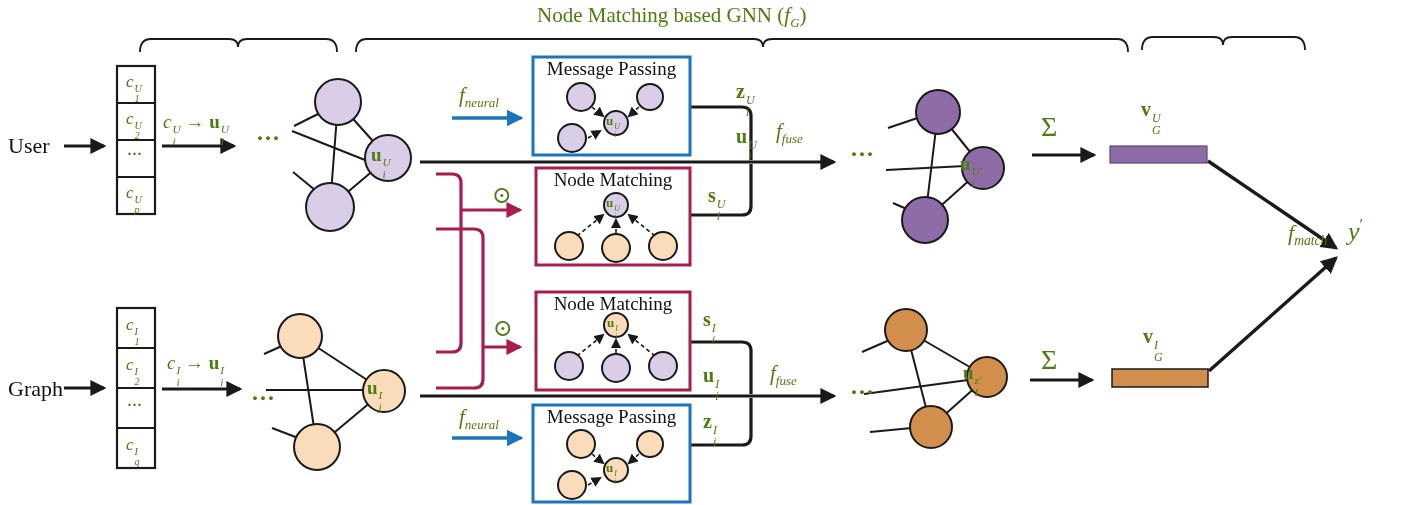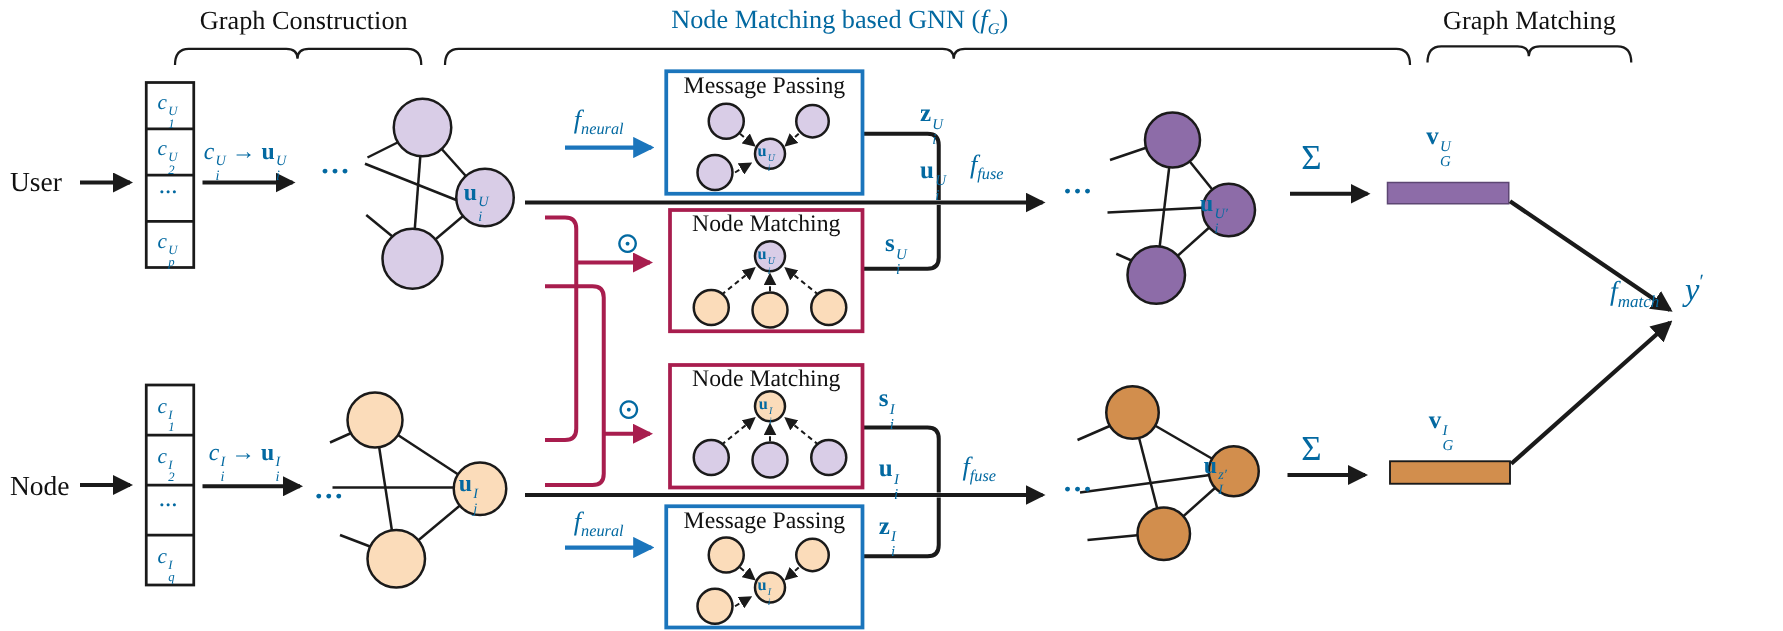--- a/index.html
+++ b/index.html
@@ -4,21 +4,21 @@
 <style>
   html,body{margin:0;padding:0;background:#ffffff;}
   #stage{position:relative;width:1426px;height:505px;background:#ffffff;overflow:hidden;
          font-family:"Liberation Serif","DejaVu Serif",serif;}
   #diagram-svg{position:absolute;left:0;top:0;}
   .t{position:absolute;color:#111;white-space:nowrap;
      font-family:"Liberation Serif","DejaVu Serif",serif;}
   .section{font-size:21px;text-align:center;}
   .boxtitle{font-size:19px;text-align:center;letter-spacing:0px;}
   .io{font-size:22px;text-align:right;}
-  .lbl{position:absolute;color:#0369a1;white-space:nowrap;line-height:1.05;
+  .lbl{position:absolute;color:#4d7c0f;white-space:nowrap;line-height:1.05;
        font-family:"Liberation Serif","DejaVu Serif",serif;}
   .lbl sub{font-size:0.62em;line-height:0;}
   .lbl sup{font-size:0.62em;line-height:0;}
   .stack{display:inline-flex;flex-direction:column;font-size:0.60em;line-height:1.02;
          vertical-align:-0.48em;font-style:italic;margin-left:1px;}
   .stack span{display:block;}
 </style>
 </head>
 <body>
 
@@ -204,30 +204,28 @@
       <rect x="1110" y="146" width="97" height="17" fill="var(--user_node_dark,#8d6ca8)" stroke="#5d4673" stroke-width="1.2"></rect>
       <rect x="1112" y="369" width="96" height="18" fill="var(--item_node_dark,#d28e4d)" stroke="#1a1a1a" stroke-width="1.5"></rect>
     </g>
 
     <g stroke="#1a1a1a" stroke-width="3.4" fill="none">
       <path d="M1208,161 L1336,248" marker-end="url(#ab)"></path>
       <path d="M1209,371 L1336,258" marker-end="url(#ab)"></path>
     </g>
   </svg>
 
-  <div class="t section" style="left:138px;top:4px;width:210px">Graph Construction</div>
-  <div class="t section" style="left:1140px;top:4px;width:167px">Graph Matching</div>
 
   <div class="t boxtitle" style="left:535px;top:58px;width:153px">Message Passing</div>
   <div class="t boxtitle" style="left:538px;top:169px;width:150px">Node Matching</div>
   <div class="t boxtitle" style="left:538px;top:293px;width:150px">Node Matching</div>
   <div class="t boxtitle" style="left:535px;top:406px;width:153px">Message Passing</div>
 
   <div class="t io" style="left:8px;top:133px">User</div>
-  <div class="t io" style="left:8px;top:376px">Node</div>
+  <div class="t io" style="left:8px;top:376px">Graph</div>
 
   <div id="label-layer">
       <div class="lbl" style="left: 537px; top: 4px; font-size: 21px;"><span>Node Matching based GNN (</span><span style="font-style: italic;">f</span><sub style="font-style: italic;">G</sub><span>)</span></div>
       <div class="lbl" style="left: 126px; top: 73px; font-size: 17px;"><span style="font-style: italic;">c</span><span class="stack">
           <span>U</span>
           <span>1</span>
         </span></div>
       <div class="lbl" style="left: 126px; top: 110px; font-size: 17px;"><span style="font-style: italic;">c</span><span class="stack">
           <span>U</span>
           <span>2</span>

